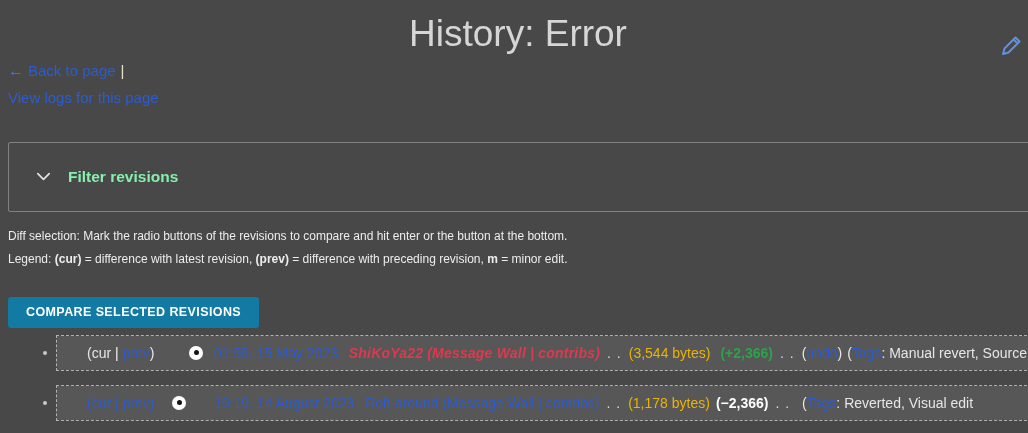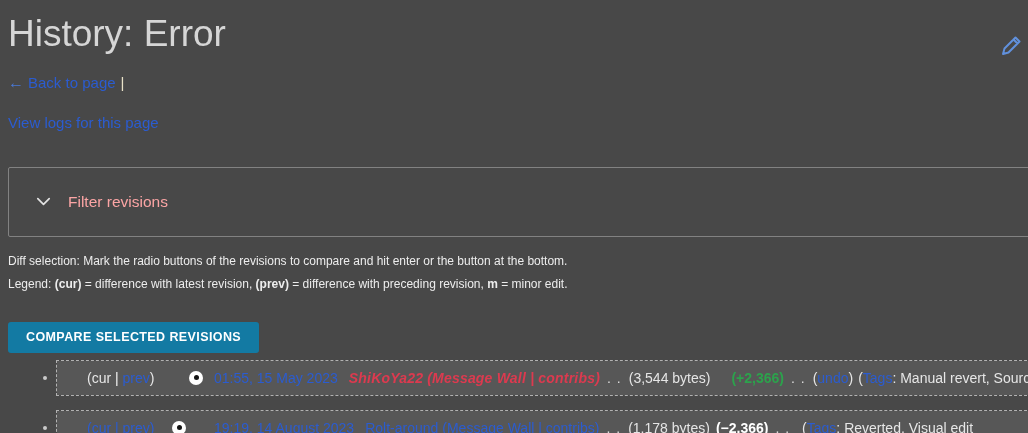--- a/index.html
+++ b/index.html
@@ -10,46 +10,46 @@
     color: #e8e8e8;
     font-family: "Liberation Sans", "DejaVu Sans", sans-serif;
     position: relative;
   }
   .page { padding-left: 8px; position: relative; height: 100%; box-sizing: border-box; }
 
   
   h1.page-title {
     margin: 0; padding-top: 13px;
     font-size: 37px; line-height: 1.15;
-    font-weight: 400; color: #d6d6d6;
+    font-weight: 400; color: #d6d6d6; text-align: center;
   }
   .edit-pencil {
     position: absolute; top: 33px; right: 4px;
     width: 24px; height: 24px; cursor: pointer;
   }
   .nav-line { font-size: 15px; line-height: 1.2; }
-  .nav-line1 { margin-top: 17px; }
-  .nav-line2 { margin-top: 22px; }
+  .nav-line1 { margin-top: 5px; }
+  .nav-line2 { margin-top: 9px; }
   a { text-decoration: none; cursor: pointer; }
   .blue { color: #2b5cd0; }
   .arrow { color: #4a79d8; font-size: 16px; margin-right: 4px; }
   .pipe-light { color: #e9e2c8; margin-left: 5px; }
 
   
   .filter-box {
     margin-top: 35px;
     height: 68px;
     border: 1px solid #828282;
     border-radius: 2px;
     display: flex; align-items: center;
     padding-left: 25px; gap: 15px;
     margin-right: -6px;
     cursor: pointer;
   }
-  .filter-label { font-weight: 400; font-size: 15.5px; color: #fca5a5; }
+  .filter-label { font-weight: 700; font-size: 15.5px; color: #86efac; }
 
   
   .diff-p { margin: 17px 0 0; font-size: 12px; color: #ededed; }
   .legend-p { margin: 9px 0 0; font-size: 12px; color: #ededed; }
   .b { font-weight: 700; }
 
   
   .compare-btn {
     margin-top: 31px;
     display: inline-flex; align-items: center;
@@ -87,22 +87,22 @@
     background: #ffffff;
     display: inline-flex; align-items: center; justify-content: center;
     cursor: pointer;
   }
   .radio .dot { width: 5px; height: 5px; border-radius: 50%; background: #141414; }
   .date-link { margin-right: 11px; }
   .red { color: #dc3a4f; }
   .fancy { font-style: italic; font-weight: 600; letter-spacing: 0.2px; }
   .user-link { margin-right: 4px; }
   .dots { color: #dcdcdc; margin: 0 7px; letter-spacing: 1px; }
-  .size { color: #e5e5e5; }
-  .pos { color: #2ca24c; font-weight: 700; margin-left: 21px; }
+  .size { color: #eab308; }
+  .pos { color: #2ca24c; font-weight: 700; margin-left: 10px; }
   .neg { color: #ffffff; font-weight: 700; margin-left: 6px; }
   .seg { display: inline; }
   .heart-icon { margin: 0 3px 0 5px; position: relative; top: 2px; }
   .tags-group { margin-left: 5px; }
 </style>
 </head>
 <body>
 
 <div class="page">
 

